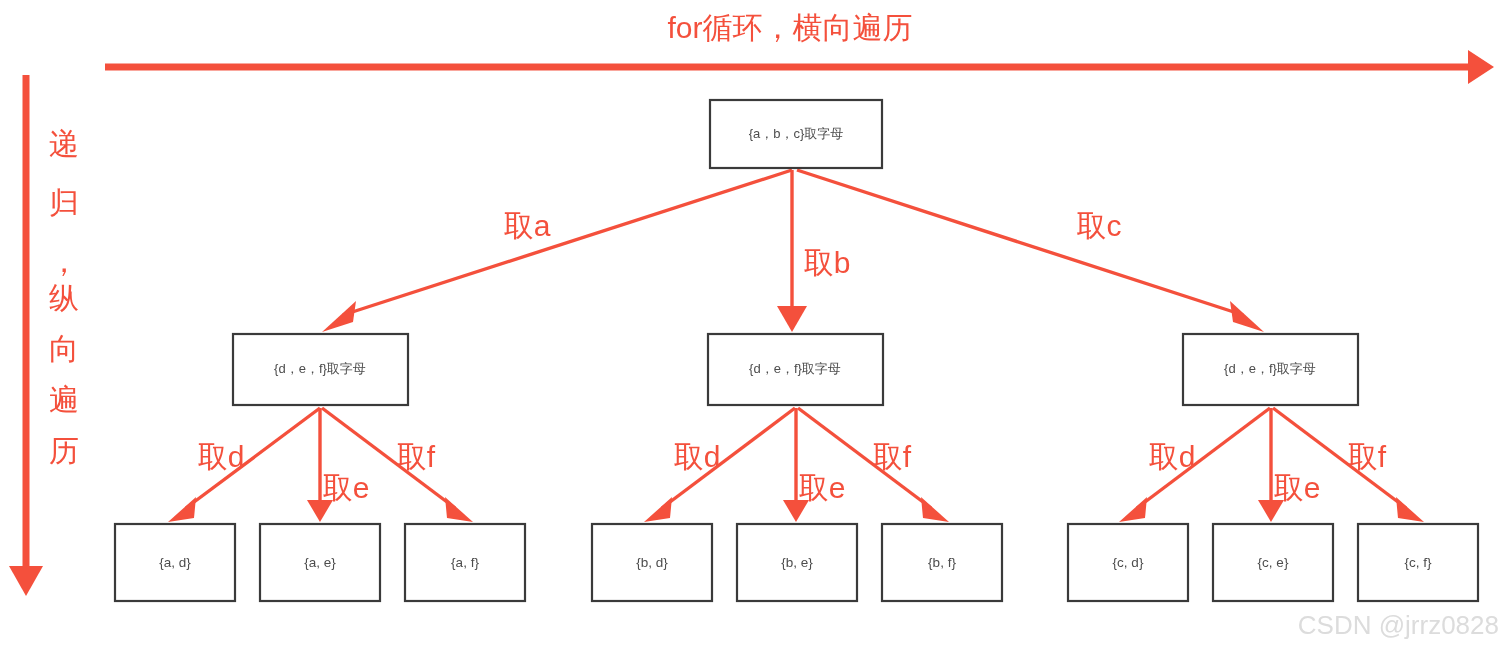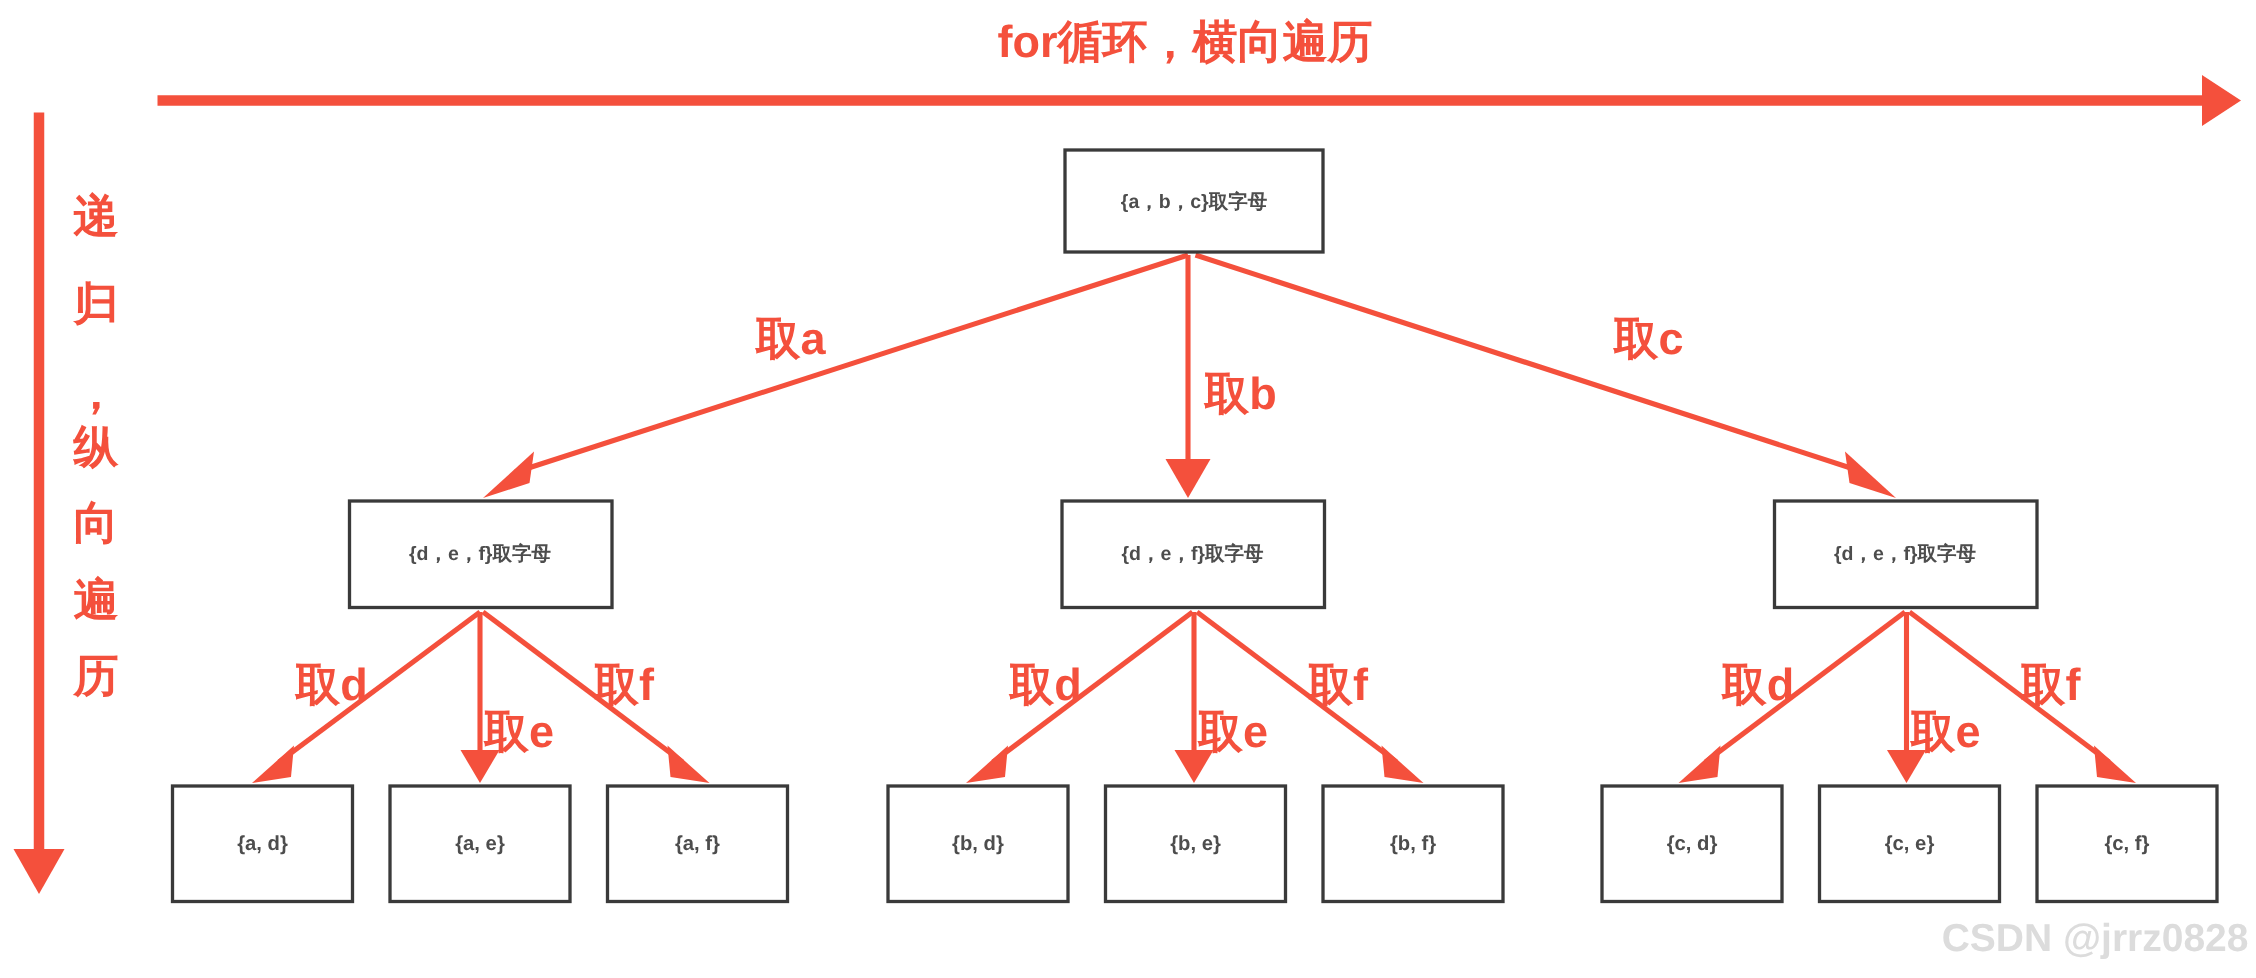--- a/index.html
+++ b/index.html
@@ -12,21 +12,20 @@
     height: 652px;
     position: relative;
     overflow: hidden;
     font-family: "Liberation Sans", "DejaVu Sans", sans-serif;
   }
   #diagram-root {
     position: absolute;
     left: 0; top: 0;
     width: 1504px;
     height: 652px;
-    font-weight: bold;
   }
   svg.diagram {
     display: block;
     width: 1504px;
     height: 652px;
   }
   .node-box {
     fill: #ffffff;
     stroke: #3a3a3a;
     stroke-width: 2.2;

